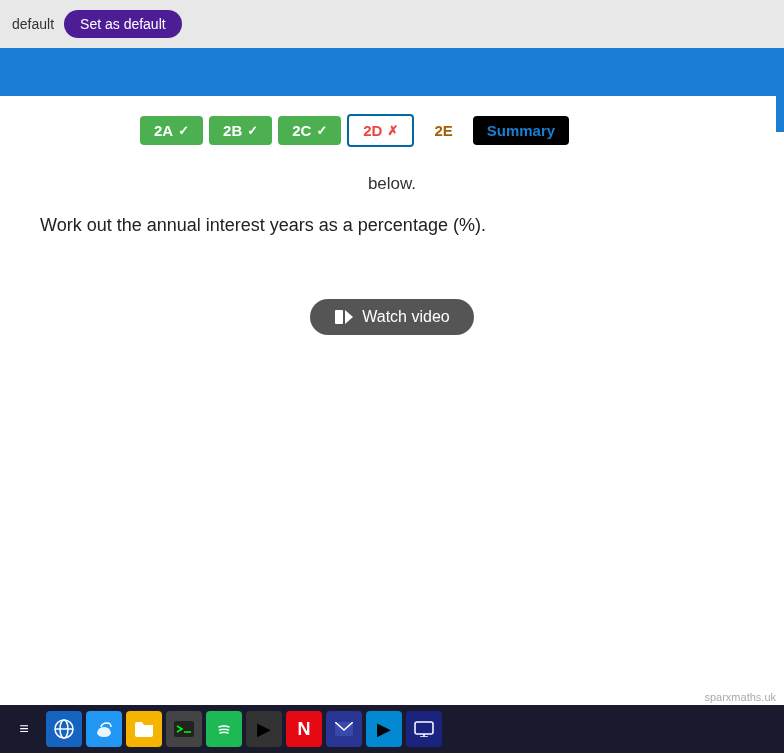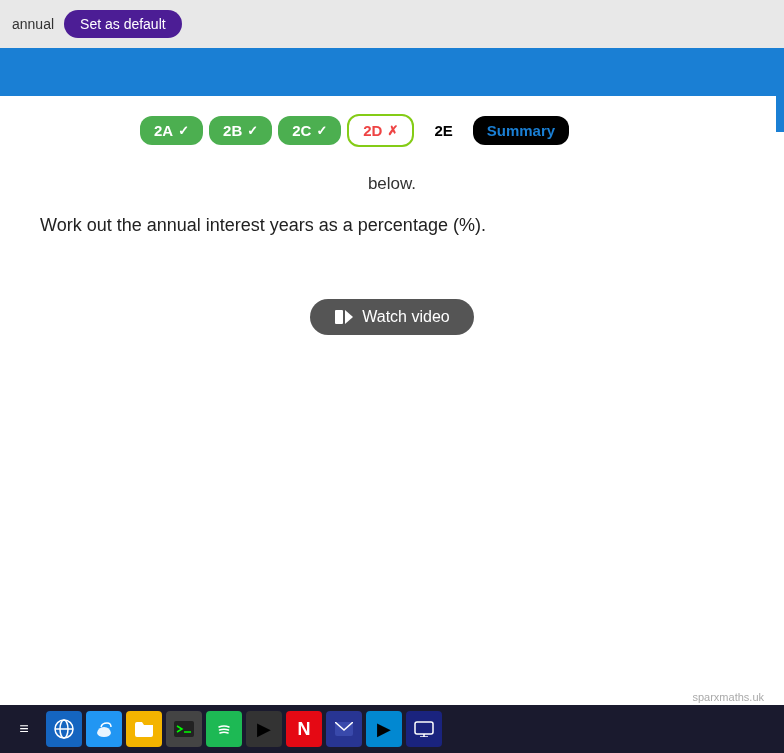--- a/index.html
+++ b/index.html
@@ -55,40 +55,40 @@
       padding: 10px 0 0 140px;
       gap: 6px;
       height: 58px;
     }
 
     .tab {
       display: flex;
       align-items: center;
       gap: 5px;
       padding: 6px 14px;
-      border-radius: 12px;
+      border-radius: 4px;
       font-size: 15px;
       font-weight: 600;
       cursor: pointer;
     }
 
     .tab-green {
       background: #4caf50;
       color: white;
     }
 
     .tab-orange-x {
       background: white;
       color: #e44;
-      border: 2px solid #84cc16;
+      border: 2px solid #0369a1;
     }
 
     .tab-plain {
       background: white;
-      color: #000000;
+      color: #a16207;
     }
 
     .tab-summary {
       background: #000000;
       color: #1a7fd4;
       border: none;
       font-weight: 600;
     }
 
     .tab-check {
@@ -191,21 +191,21 @@
 
     .taskbar-icon.start {
       background: transparent;
       color: white;
       font-size: 16px;
     }
 
     .sparx-watermark {
       position: absolute;
       bottom: 50px;
-      right: 20px;
+      right: 8px;
       font-size: 11px;
       color: #aaa;
     }
 
     .right-accent {
       position: absolute;
       top: 96px;
       right: 0;
       width: 8px;
       height: 36px;
@@ -215,21 +215,21 @@
     .content-wrapper {
       background: white;
       min-height: 600px;
       padding-bottom: 10px;
     }
   </style>
 </head>
 <body>
 
 <div class="top-bar">
-  <span class="default-label">annual</span>
+  <span class="default-label">default</span>
   <button class="set-default-btn">Set as default</button>
 </div>
 
 <div class="blue-banner"></div>
 
 <div class="right-accent"></div>
 
 <div class="tab-nav">
   <div class="tab tab-green">
     <span>2A</span>

